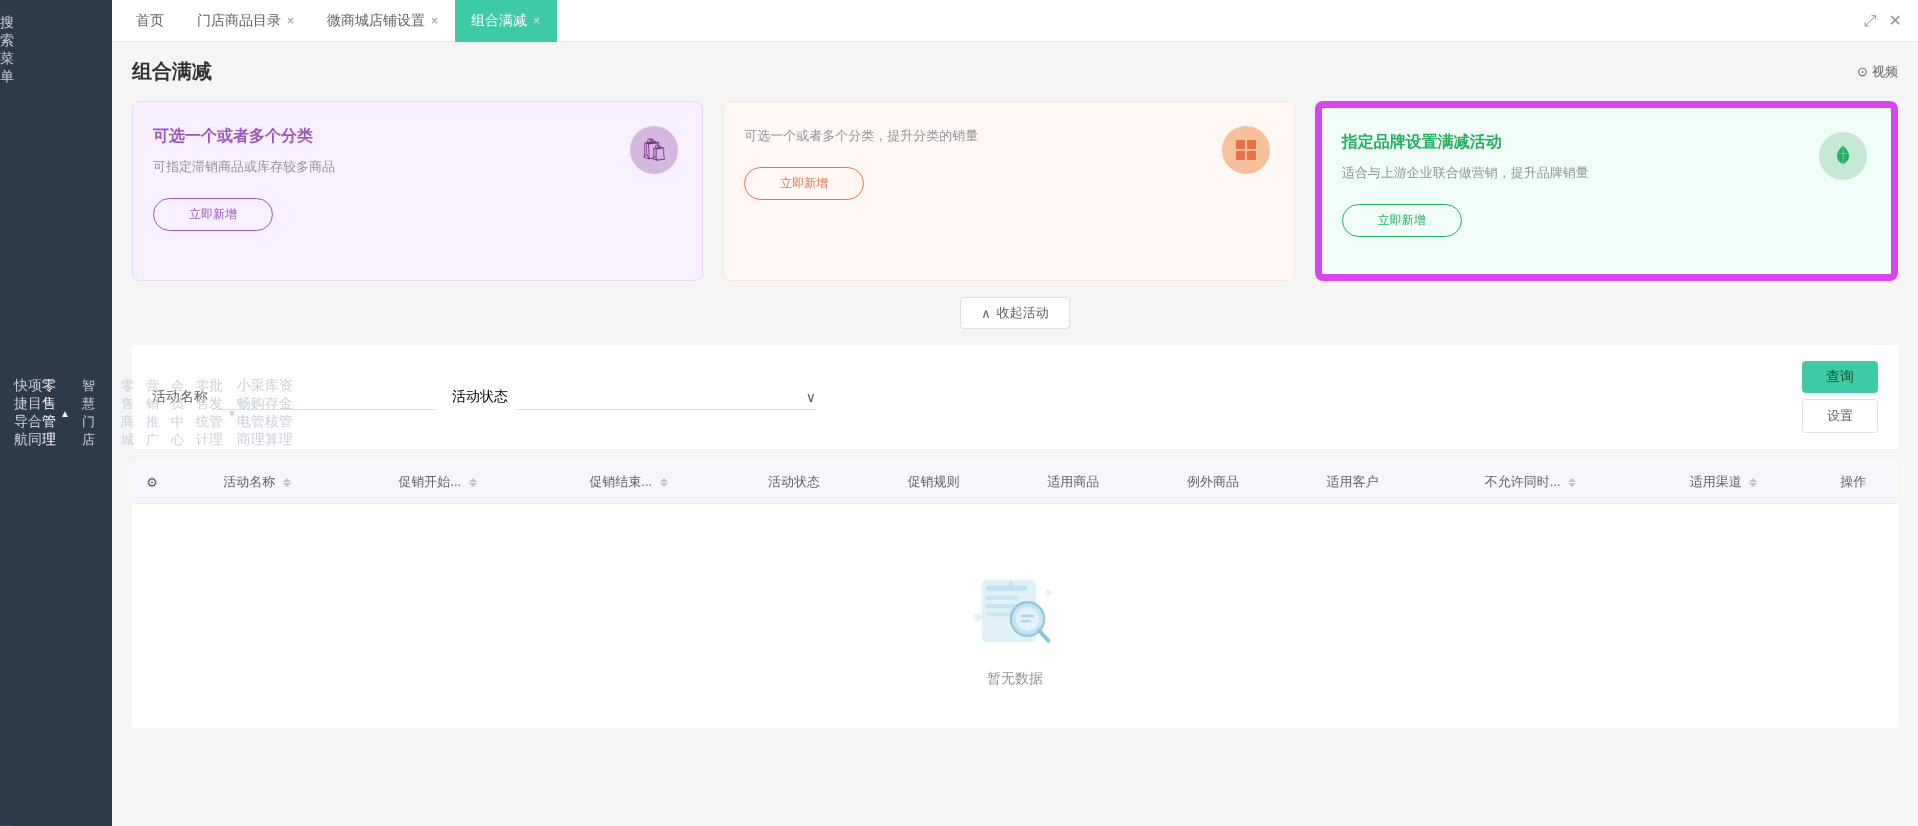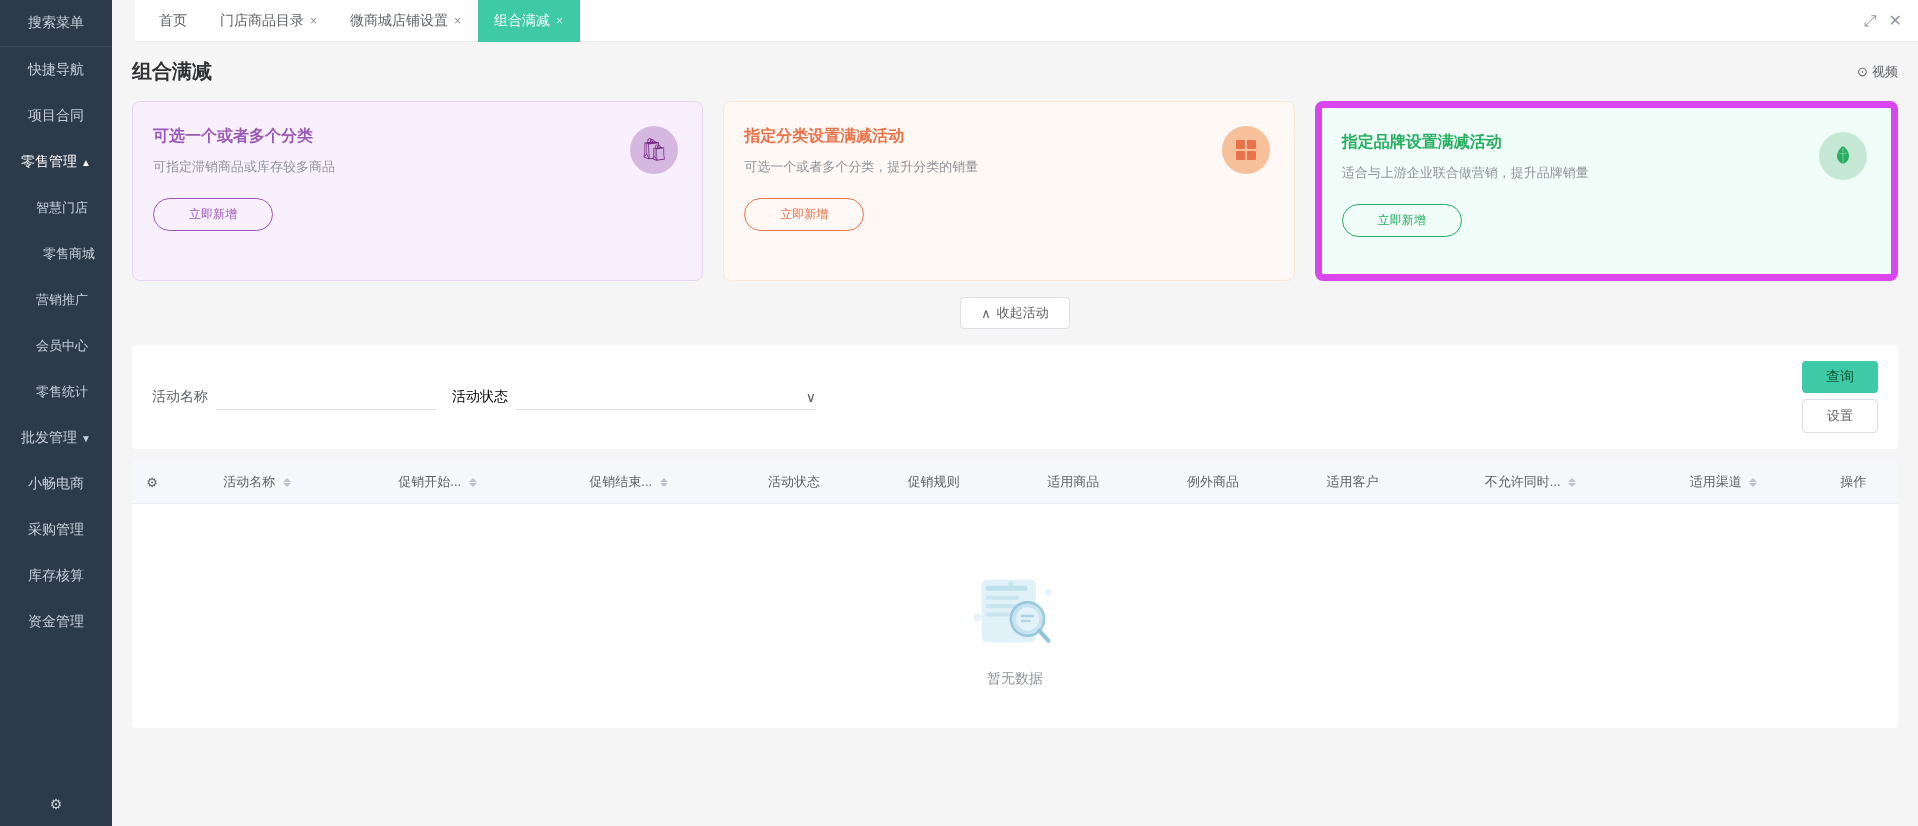--- a/index.html
+++ b/index.html
@@ -4,21 +4,20 @@
   <style>
     * { box-sizing: border-box; margin: 0; padding: 0; }
     body { font-family: 'Microsoft YaHei', sans-serif; font-size: 14px; background: #f5f5f5; display: flex; height: 826px; overflow: hidden; }
 
     
     .sidebar {
       width: 112px;
       background: #2d3a4a;
       color: #c8d0da;
       display: flex;
-      flex-direction: column;
       height: 100%;
       flex-shrink: 0;
     }
     .sidebar-search {
       padding: 14px 0;
       text-align: center;
       font-size: 14px;
       color: #c8d0da;
       cursor: pointer;
       border-bottom: 1px solid #3a4a5c;
@@ -57,21 +56,20 @@
 
     
     .tab-bar {
       display: flex;
       align-items: center;
       background: #fff;
       border-bottom: 1px solid #e8e8e8;
       height: 42px;
       padding: 0 8px;
       position: relative;
-      margin-left: 23px;
     }
     .tab-item {
       display: flex;
       align-items: center;
       padding: 0 16px;
       height: 42px;
       font-size: 14px;
       color: #606266;
       cursor: pointer;
       border-right: 1px solid transparent;
@@ -458,21 +456,20 @@
 
       <div class="card card-orange">
         <div class="card-icon">
           <svg width="24" height="24" viewBox="0 0 24 24" fill="none">
             <rect x="2" y="2" width="9" height="9" rx="1" fill="#e8734a"></rect>
             <rect x="13" y="2" width="9" height="9" rx="1" fill="#e8734a"></rect>
             <rect x="2" y="13" width="9" height="9" rx="1" fill="#e8734a"></rect>
             <rect x="13" y="13" width="9" height="9" rx="1" fill="#e8734a"></rect>
           </svg>
         </div>
-        <div class="card-title">指定分类设置满减活动</div>
         <div class="card-desc">可选一个或者多个分类，提升分类的销量</div>
         <button class="card-btn">立即新增</button>
       </div>
 
       <div class="card card-green">
         <div class="card-icon">
           <svg width="24" height="24" viewBox="0 0 24 24" fill="none">
             <path d="M12 2 C12 2 6 6 6 12 C6 16 9 19 12 20 C15 19 18 16 18 12 C18 6 12 2 12 2Z" fill="#27ae60"></path>
             <path d="M12 4 L12 20" stroke="#c5e8d5" stroke-width="1" opacity="0.5"></path>
             <path d="M8 9 C10 10 14 10 16 9" stroke="#c5e8d5" stroke-width="1" opacity="0.5"></path>

